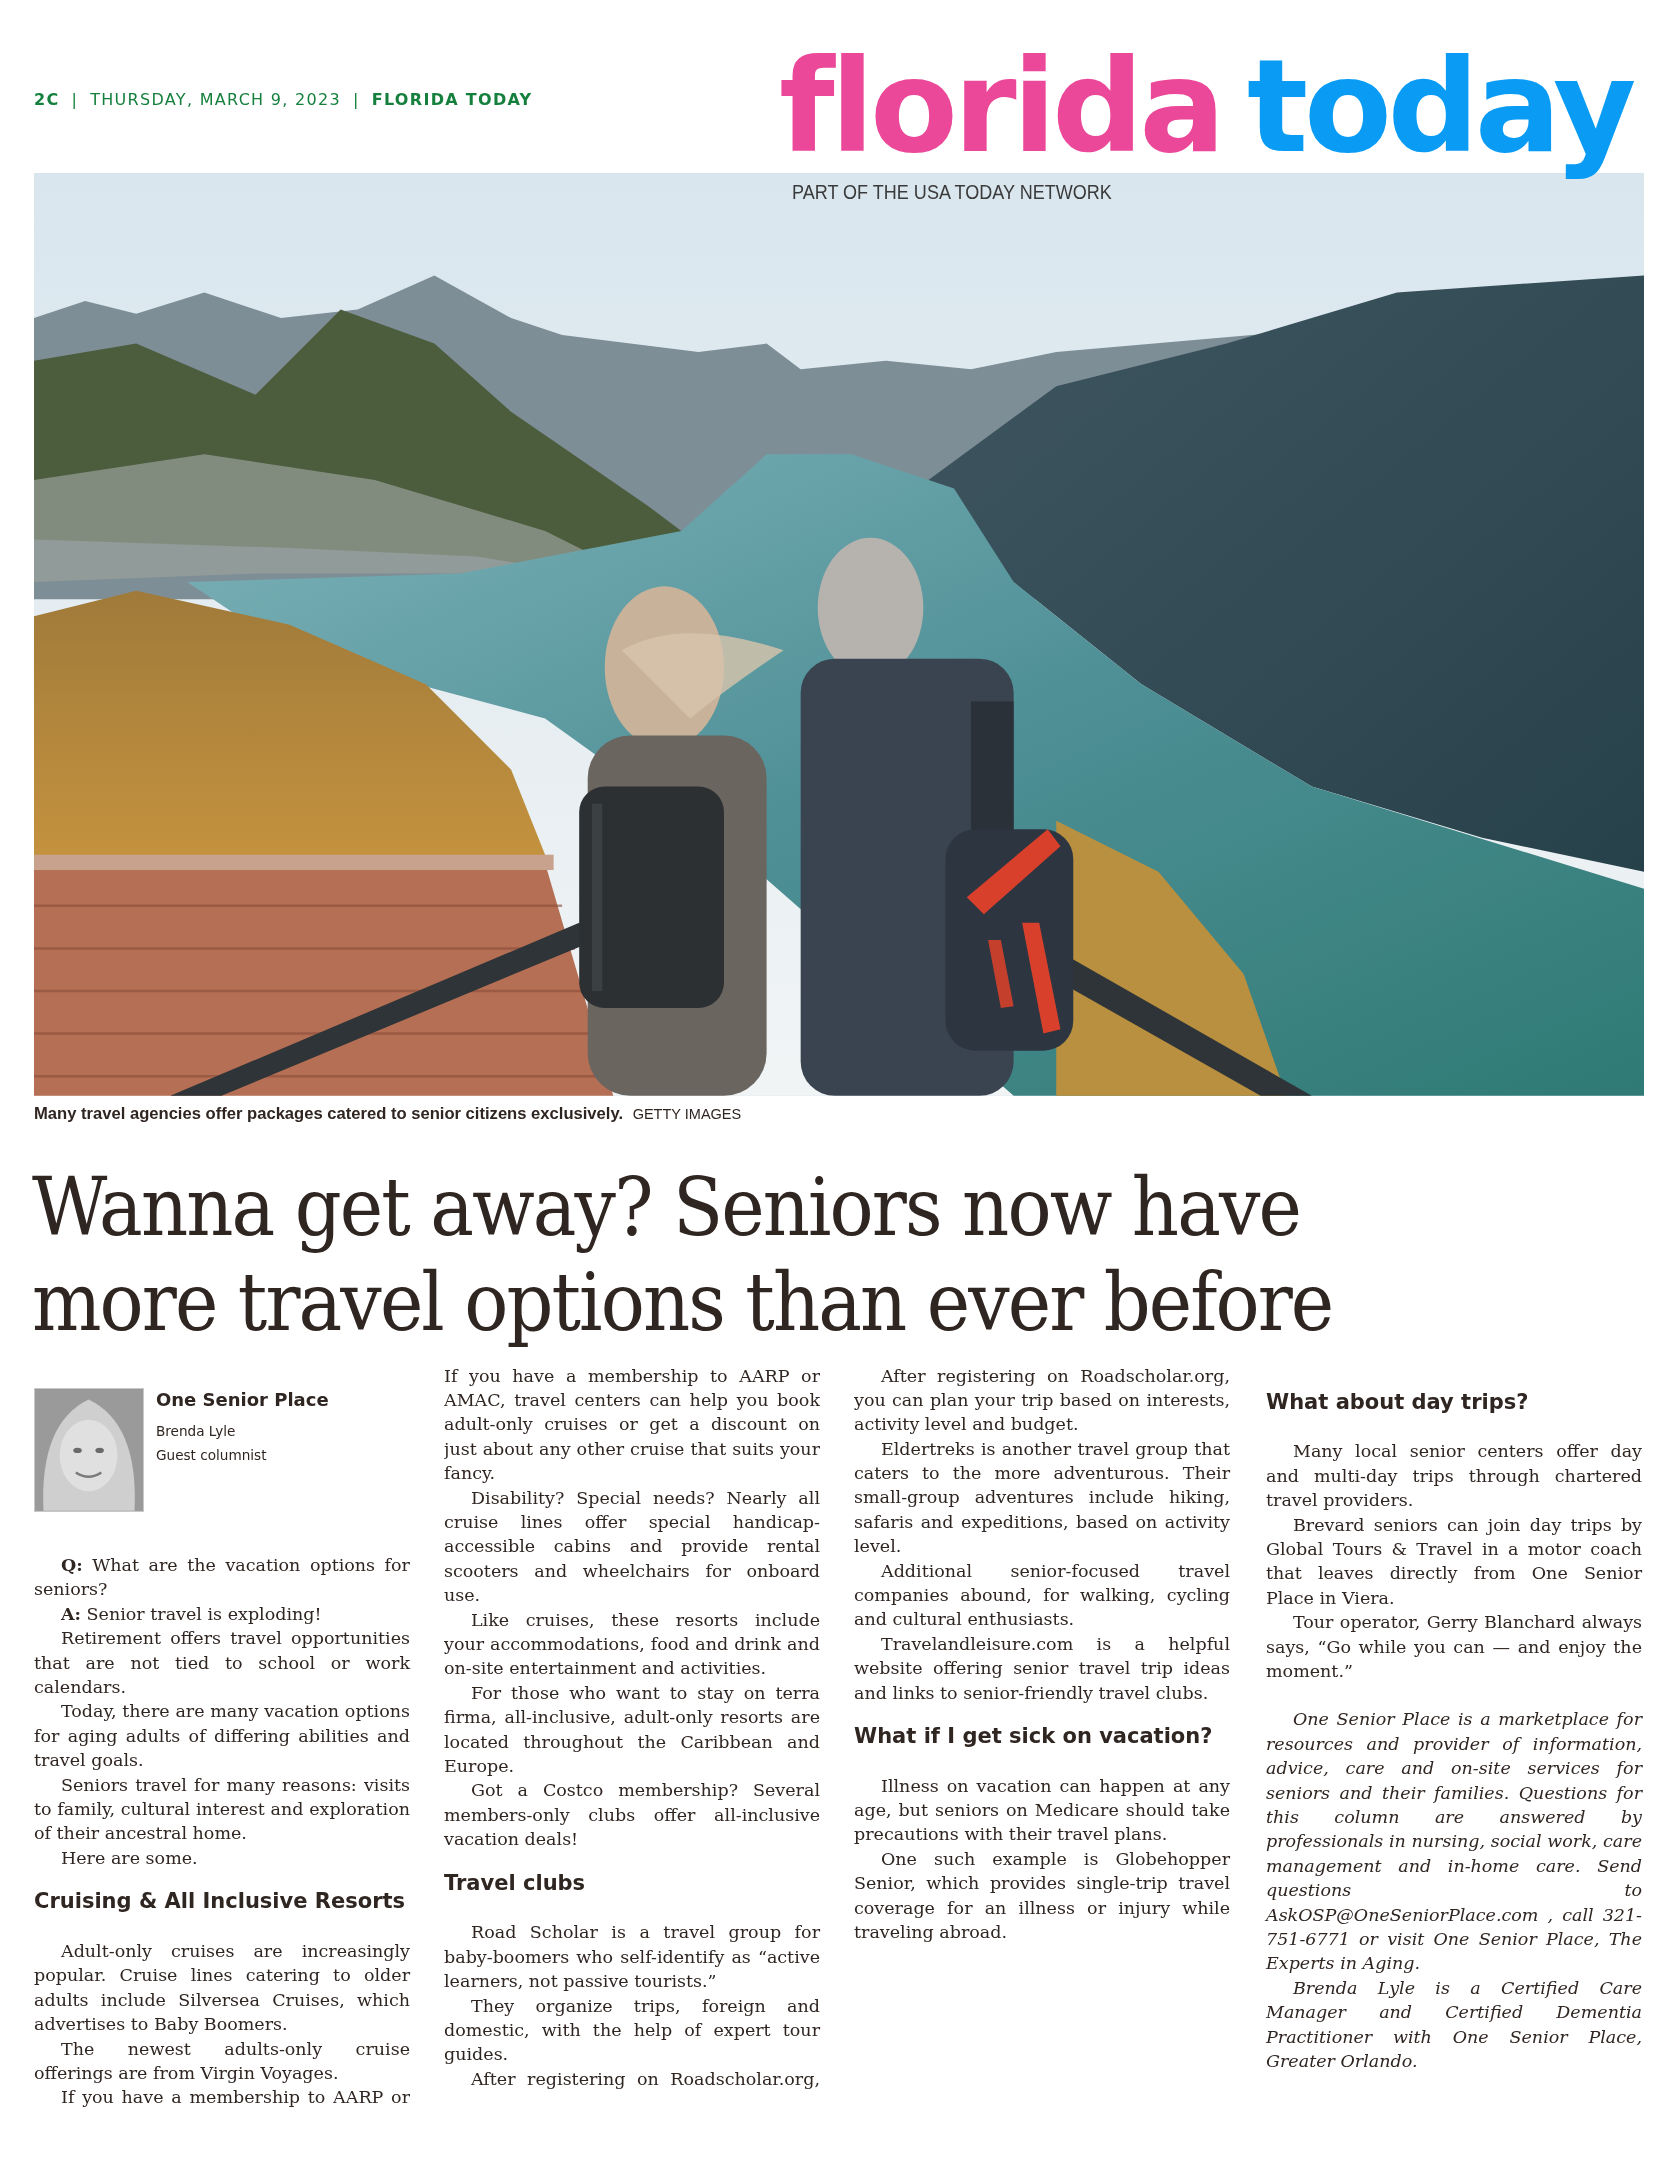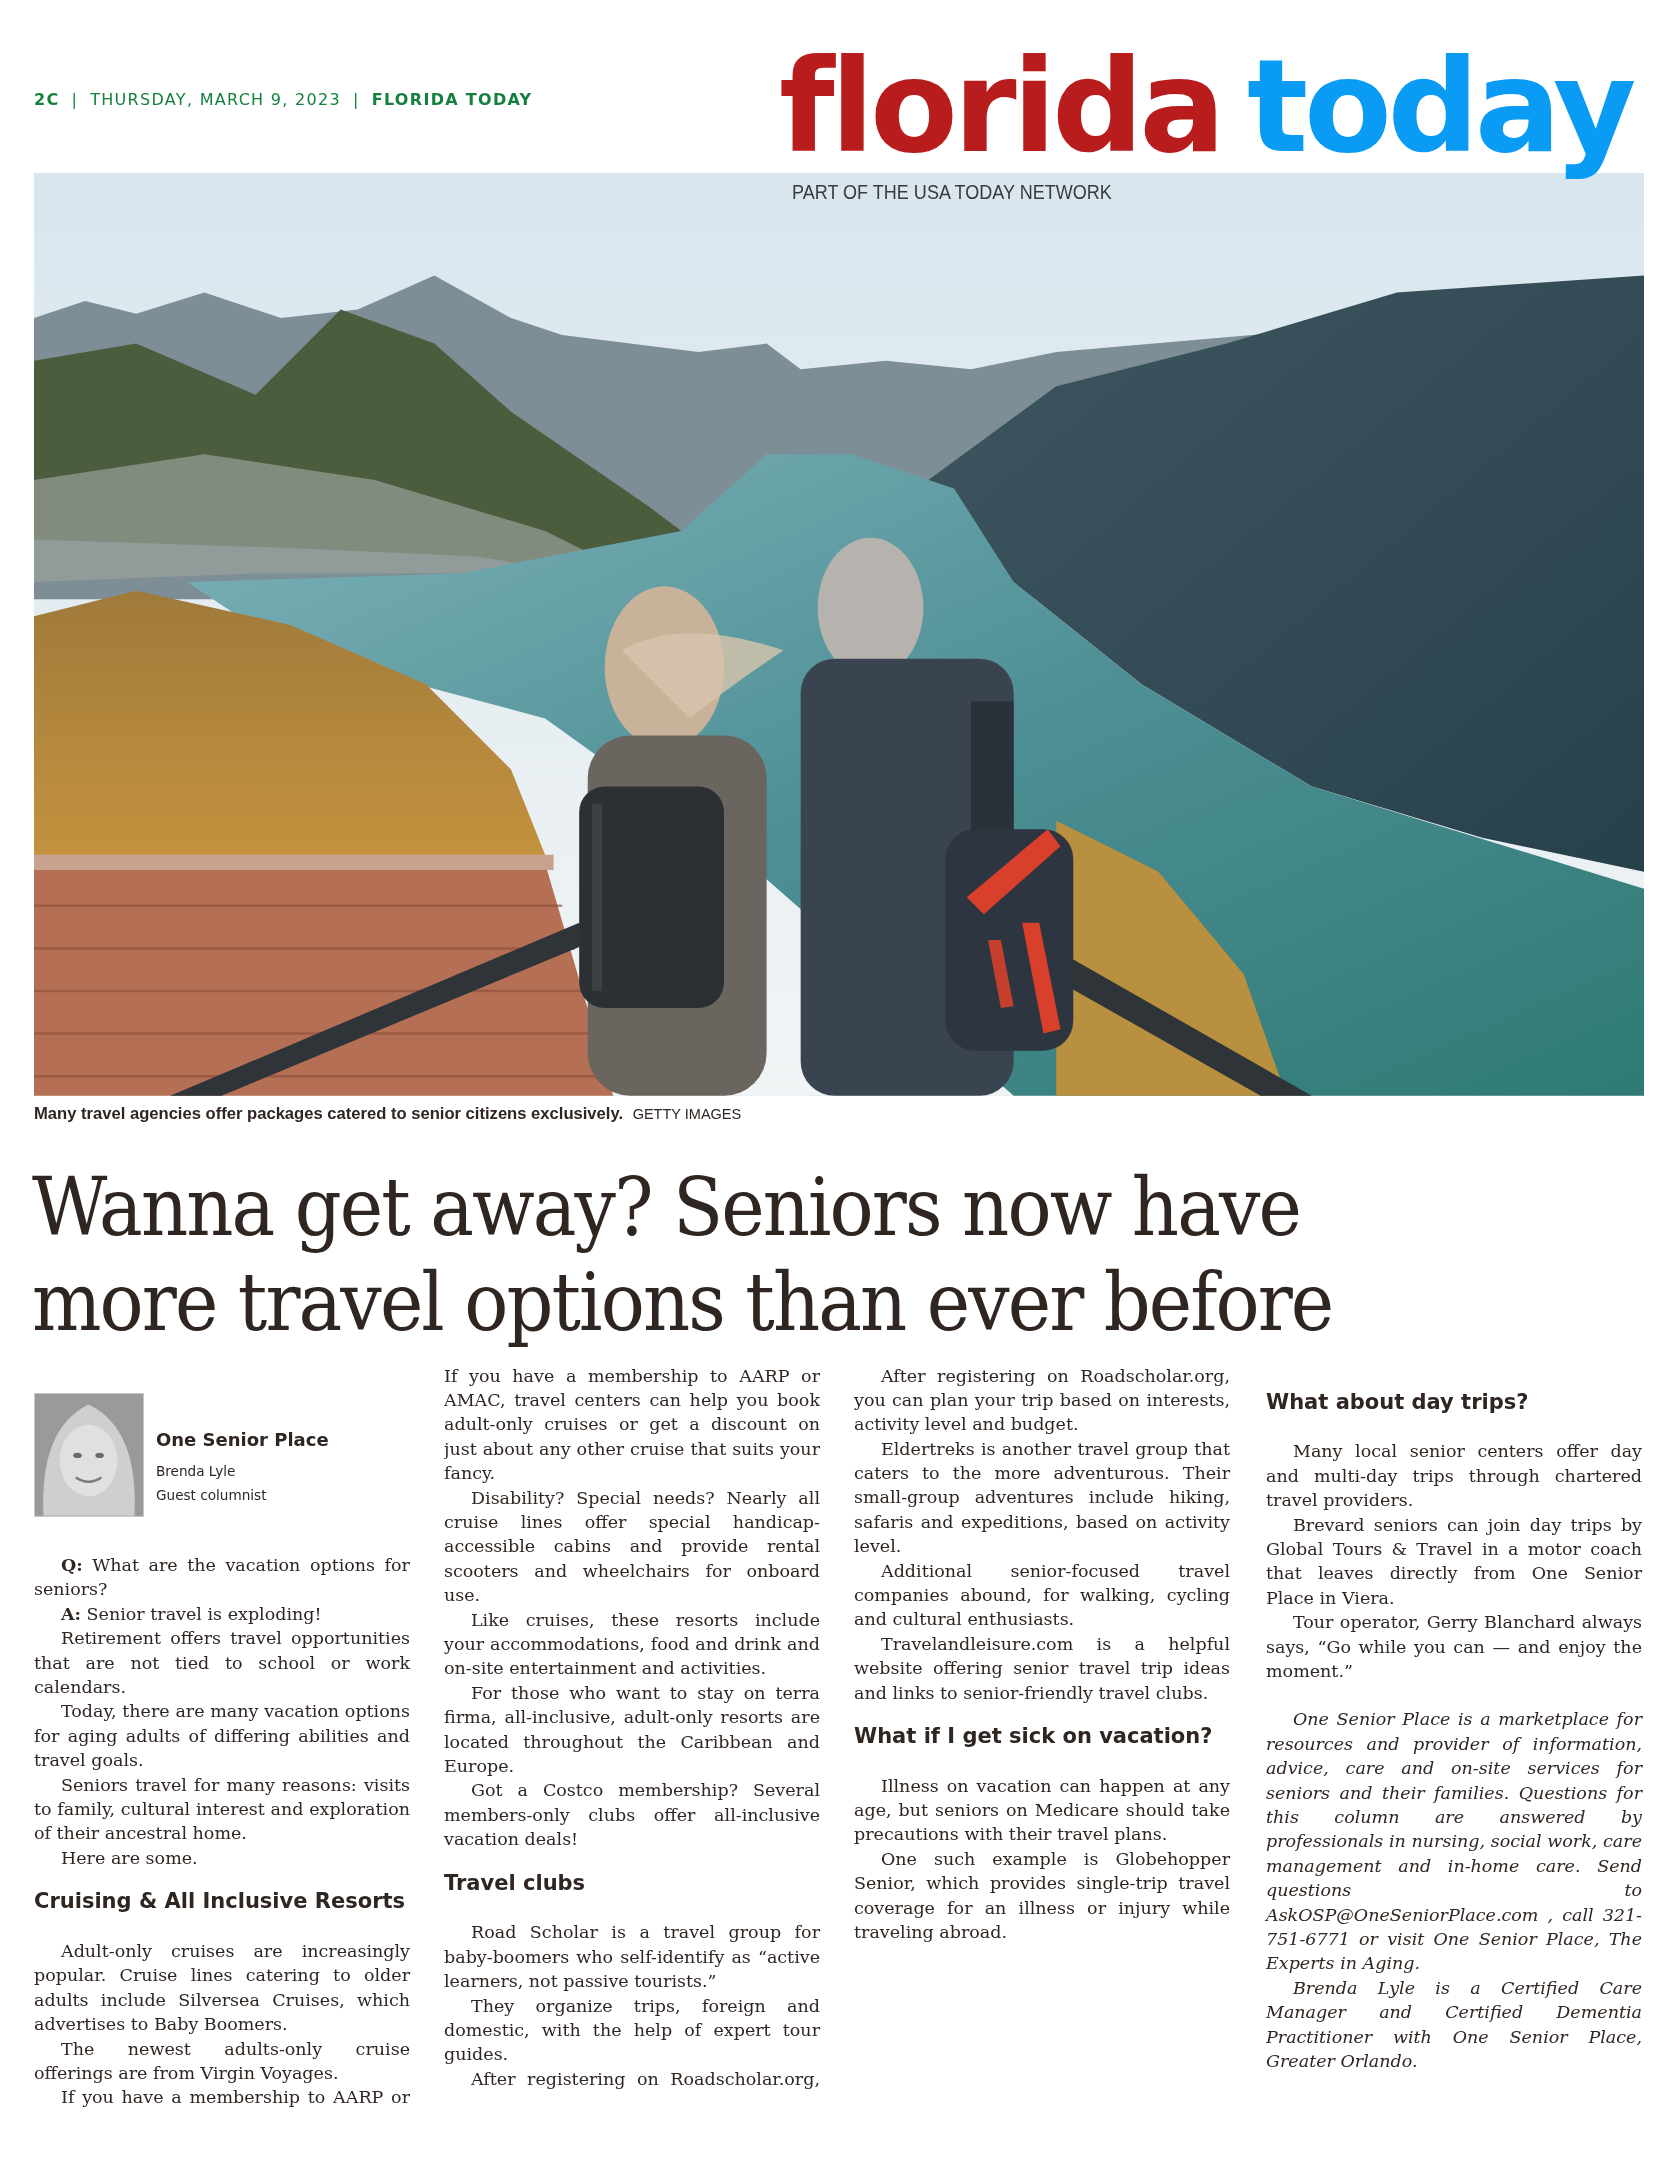--- a/index.html
+++ b/index.html
@@ -10,21 +10,21 @@
   .folio { left: 34px; top: 90px; font-family: "DejaVu Sans", sans-serif; font-size: 16px; letter-spacing: 1.3px; color: #15803d; white-space: nowrap; }
   .folio b { font-weight: 700; }
   .folio .sep { margin: 0 12px; }
 
   
   .photo { left: 34px; top: 173px; width: 1610px; height: 923px; overflow: hidden; background: #cfe0ea; }
   .photo svg { display: block; }
 
   
   .masthead { left: 779px; top: 43px; height: 145px; white-space: nowrap; font-family: "DejaVu Sans", sans-serif; font-weight: 700; font-size: 128px; letter-spacing: -4.3px; line-height: 128px; }
-  .masthead .florida { color: #b91c1c; }
+  .masthead .florida { color: #ec4899; }
   .masthead .today { color: #0a9cf4; margin-left: 25.6px; }
   .network { left: 792px; top: 181px; font-family: "Liberation Sans", sans-serif; font-size: 19.6px; color: #3a3a3a; letter-spacing: 0px; transform: scaleX(0.92); transform-origin: left; }
 
   
   .caption { left: 34px; top: 1104px; font-family: "Liberation Sans", sans-serif; font-size: 16.6px; white-space: nowrap; }
   .caption .main { font-weight: 700; color: #2f2521; }
   .caption .credit { font-size: 14.5px; color: #2f2521; margin-left: 5px; }
 
   
   .headline { left: 32px; top: 1160px; width: 1618px; font-family: "DejaVu Serif", serif; font-size: 81px; line-height: 95px; color: #2f2521; letter-spacing: -2.1px; transform: scaleX(0.905); transform-origin: left top; white-space: nowrap; }
@@ -34,21 +34,21 @@
   .col p { margin: 0; text-align: justify; text-indent: 27px; hyphens: auto; }
   .col p.noindent { text-indent: 0; }
   .col h3 { font-family: "DejaVu Sans", sans-serif; font-weight: 700; font-size: 21px; margin: 19px 0 25.6px 0; line-height: 24px; color: #2f2521; }
   .col1 { left: 34px; }
   .col2 { left: 444px; }
   .col3 { left: 854px; }
   .col4 { left: 1266px; }
   .col .ital p { font-style: italic; }
 
   
-  .author { display: flex; align-items: flex-end; height: 129px; margin-bottom: 36px; }
+  .author { display: flex; align-items: flex-start; height: 129px; margin-bottom: 36px; }
   .author-photo { width: 108px; height: 122px; background: linear-gradient(180deg, #8d8d8d 0%, #b5b5b5 30%, #cfcfcf 60%, #a9a9a9 100%); border: 0.9px solid #c8c8c8; position: relative; overflow: hidden; }
   .author-info { margin-left: 12px; padding-bottom: 10.2px; font-family: "DejaVu Sans", sans-serif; }
   .author-info .org { font-size: 18px; font-weight: 700; margin-bottom: 6.8px; }
   .author-info .name, .author-info .role { font-size: 13.6px; line-height: 24px; }
   .spacer { height: 24px; }
 </style>
 </head>
 <body>
 
 <div class="abs folio">

